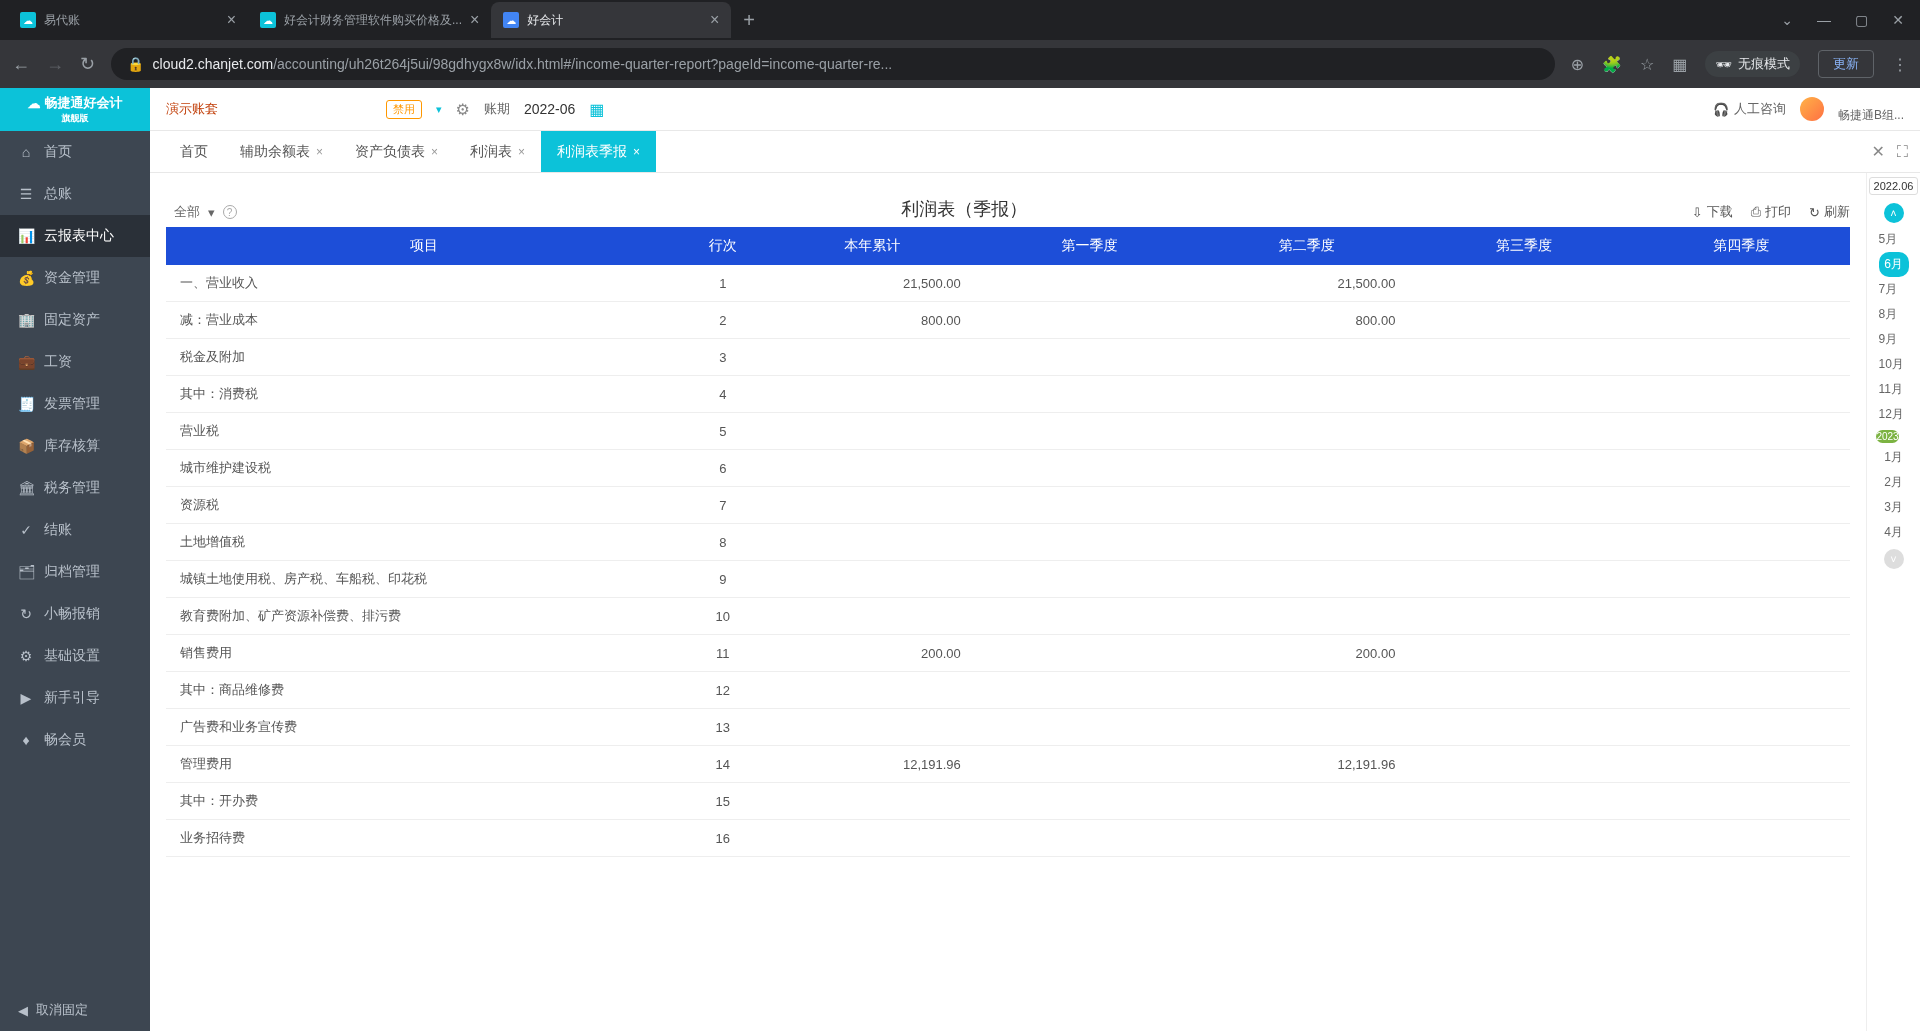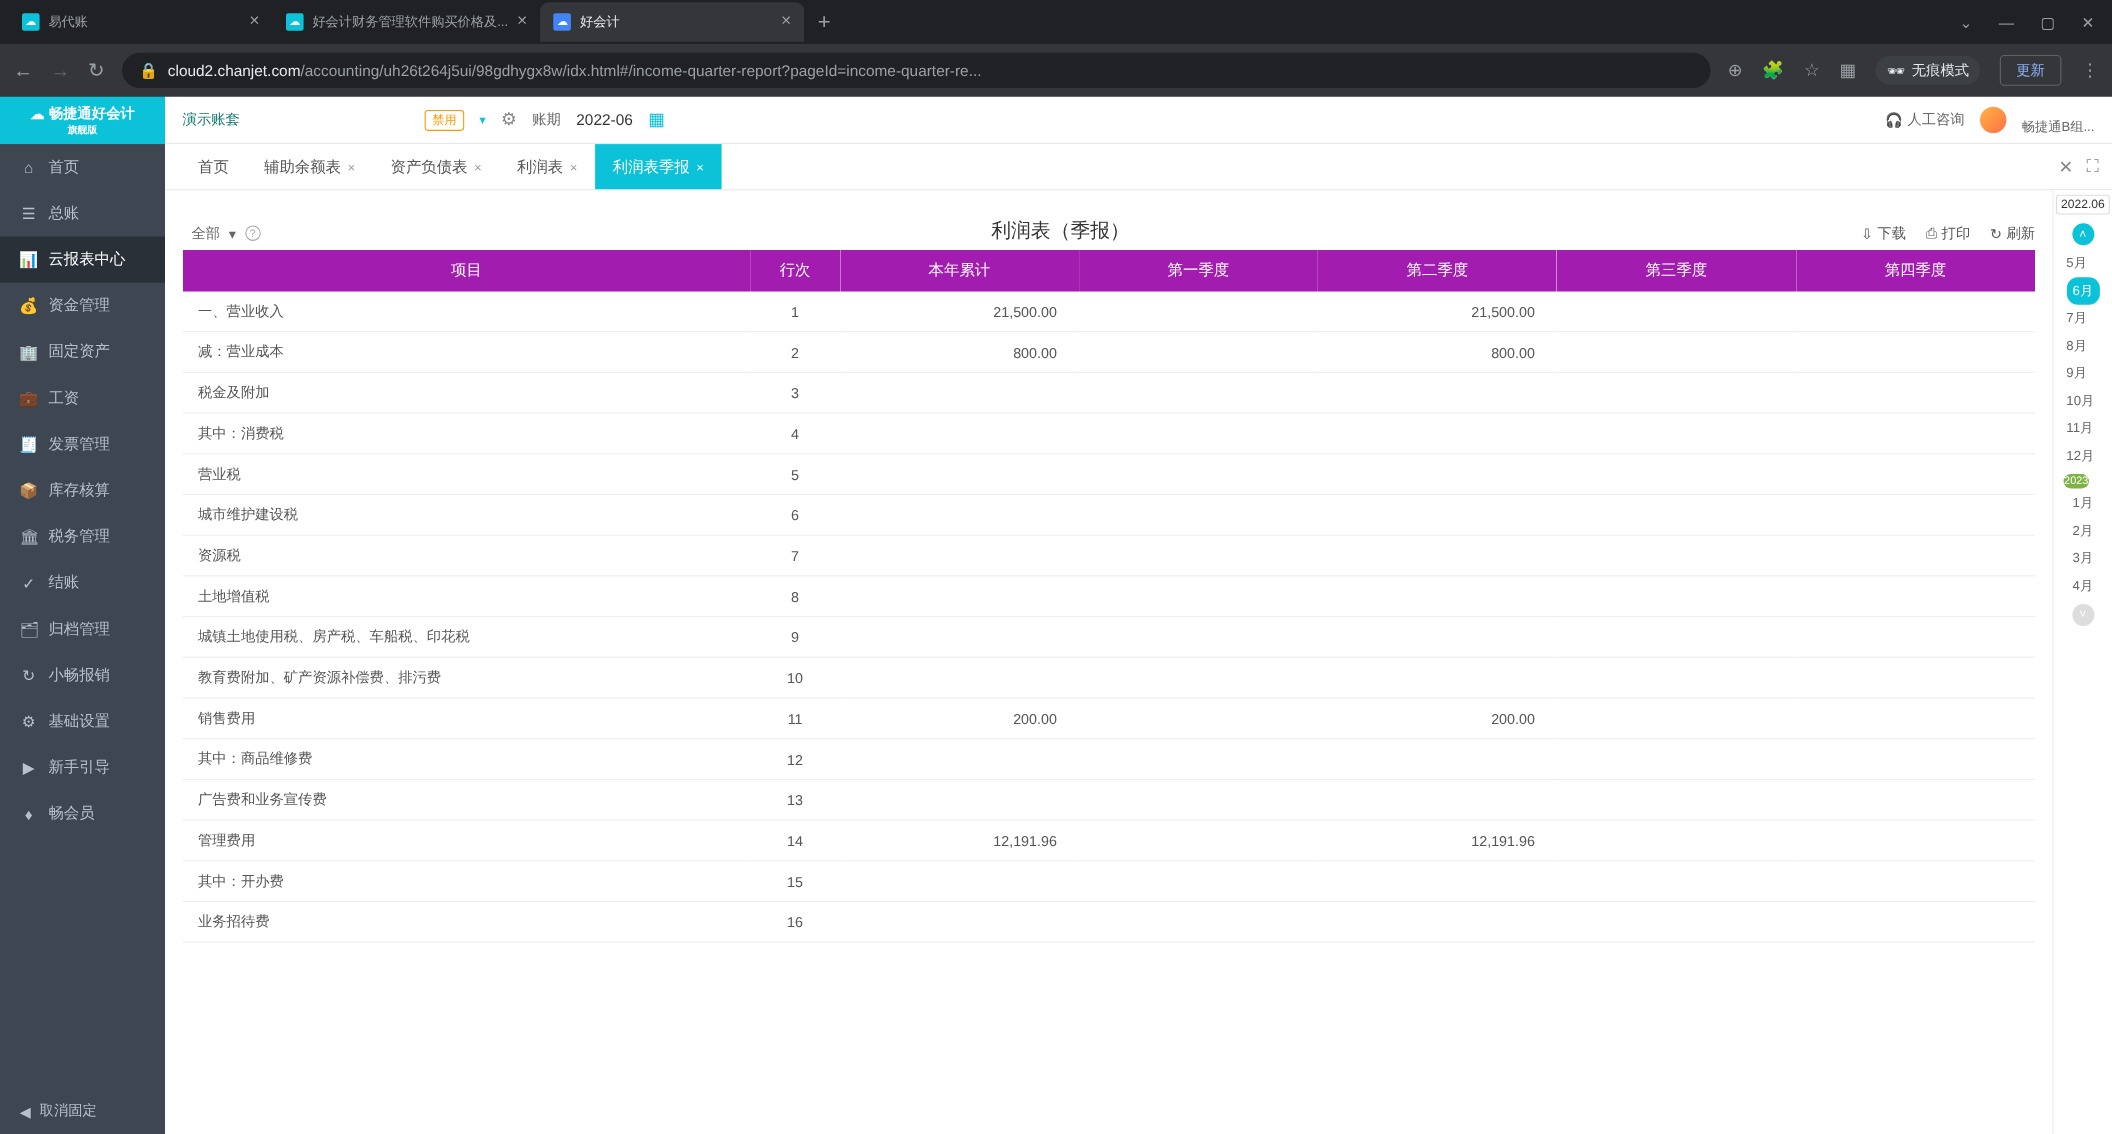--- a/index.html
+++ b/index.html
@@ -35,21 +35,21 @@
     .logo-area { background: #0cc2d9; height: 43px; display: flex; align-items: center; justify-content: center; color: white; font-size: 13px; font-weight: bold; flex-direction: column; }
     .logo-main { display: flex; align-items: center; gap: 4px; }
     .sidebar-item { display: flex; align-items: center; gap: 10px; padding: 12px 18px; cursor: pointer; font-size: 14px; }
     .sidebar-item.active { background: #2a3038; color: #fff; }
     .sidebar-icon { width: 16px; text-align: center; }
     .sidebar-footer { margin-top: auto; padding: 12px 18px; display: flex; align-items: center; gap: 8px; font-size: 13px; cursor: pointer; }
     
     .main { flex: 1; display: flex; flex-direction: column; background: #fff; overflow: hidden; }
     
     .top-bar { height: 43px; display: flex; align-items: center; padding: 0 16px; gap: 14px; border-bottom: 1px solid #e8e8e8; background: #fff; }
-    .account-name { font-size: 13px; color: #0f766e; }
+    .account-name { font-size: 13px; color: #c2410c; }
     .badge-pill { border: 1px solid #ff9800; color: #ff9800; font-size: 11px; padding: 1px 6px; border-radius: 3px; }
     .dropdown-caret { color: #0cc2d9; font-size: 11px; }
     .gear { color: #888; cursor: pointer; }
     .period-text { color: #666; font-size: 13px; }
     .period-value { color: #333; font-size: 14px; }
     .cal-icon { color: #0cc2d9; cursor: pointer; }
     .top-right { margin-left: auto; display: flex; align-items: center; gap: 14px; }
     .help-link { display: flex; align-items: center; gap: 4px; color: #666; font-size: 13px; cursor: pointer; }
     .avatar { width: 24px; height: 24px; border-radius: 50%; background: linear-gradient(135deg,#ffb347,#ff7043); }
     .username { font-size: 12px; color: #666; margin-top: 12px; }
@@ -66,21 +66,21 @@
     
     .report-header { display: flex; align-items: flex-end; height: 40px; }
     .filter-chip { display: flex; align-items: center; gap: 8px; color: #666; font-size: 13px; padding-left: 8px; }
     .help-icon { width: 14px; height: 14px; border: 1px solid #aaa; border-radius: 50%; display: inline-flex; align-items: center; justify-content: center; font-size: 10px; color: #aaa; }
     .report-title { flex: 1; text-align: center; font-size: 18px; color: #333; font-weight: 500; }
     .report-actions { display: flex; gap: 18px; color: #555; font-size: 13px; }
     .report-action { display: flex; align-items: center; gap: 4px; cursor: pointer; }
     
     .table-scroll { flex: 1; overflow: auto; margin-top: 6px; }
     table { width: 100%; border-collapse: collapse; }
-    thead th { background: #a21caf; color: #fff; font-weight: normal; font-size: 14px; padding: 10px 8px; text-align: center; position: sticky; top: 0; }
+    thead th { background: #1d4ed8; color: #fff; font-weight: normal; font-size: 14px; padding: 10px 8px; text-align: center; position: sticky; top: 0; }
     thead th:first-child { text-align: center; width: 380px; }
     thead th:nth-child(2) { width: 60px; }
     tbody td { border-bottom: 1px solid #eee; padding: 9px 12px; font-size: 13px; color: #555; }
     tbody td:first-child { text-align: left; padding-left: 14px; }
     tbody td:nth-child(2) { text-align: center; width: 60px; }
     tbody td:nth-child(n+3) { text-align: right; padding-right: 20px; width: 160px; }
     
     .period-rail { width: 54px; background: #fff; border-left: 1px solid #eee; display: flex; flex-direction: column; align-items: center; font-size: 12px; color: #666; padding-top: 4px; gap: 2px; }
     .rail-year { background: #fff; padding: 2px 4px; font-size: 11px; color: #333; border: 1px solid #ddd; border-radius: 3px; margin-bottom: 4px; }
     .rail-btn { width: 20px; height: 20px; border-radius: 50%; background: #0cc2d9; color: #fff; display: flex; align-items: center; justify-content: center; font-size: 11px; cursor: pointer; margin: 2px 0; }

